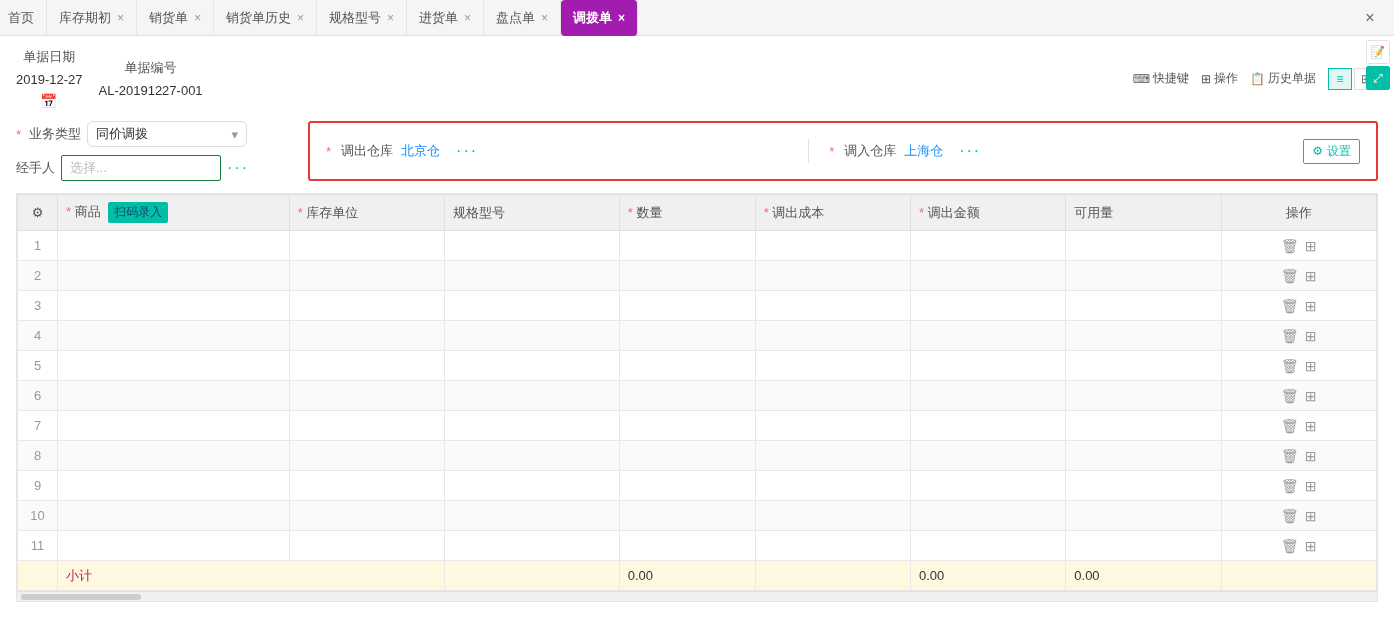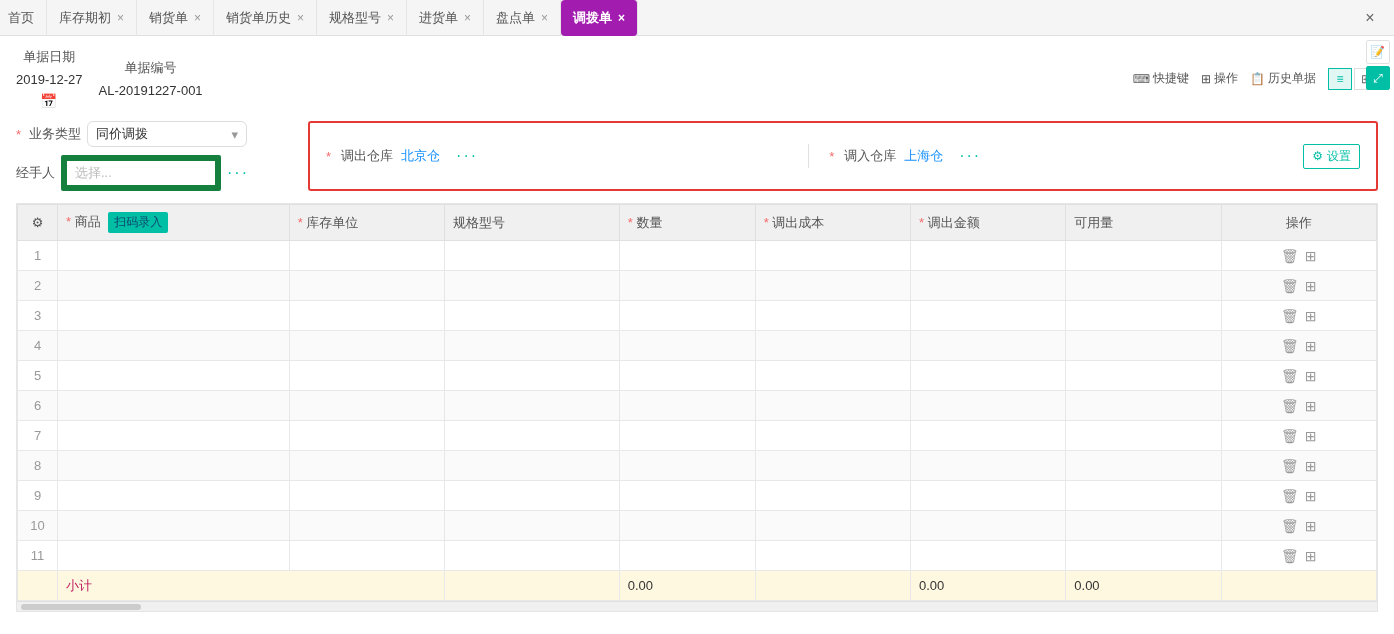--- a/index.html
+++ b/index.html
@@ -137,21 +137,21 @@
       border-radius: 6px;
       padding: 3px 8px;
       min-width: 160px;
       background: #fff;
       cursor: pointer;
       gap: 4px;
       color: #333;
     }
     .field-select .arrow { margin-left: auto; color: #999; }
     .field-input {
-      border: 6px solid #15803d;
+      border: 1px solid #15803d;
       border-radius: 2px;
       padding: 3px 8px;
       min-width: 160px;
       color: #aaa;
       font-size: 13px;
     }
     .more-dots { color: #00bfa5; cursor: pointer; font-size: 16px; letter-spacing: 2px; }
 
     
     .warehouse-section {

